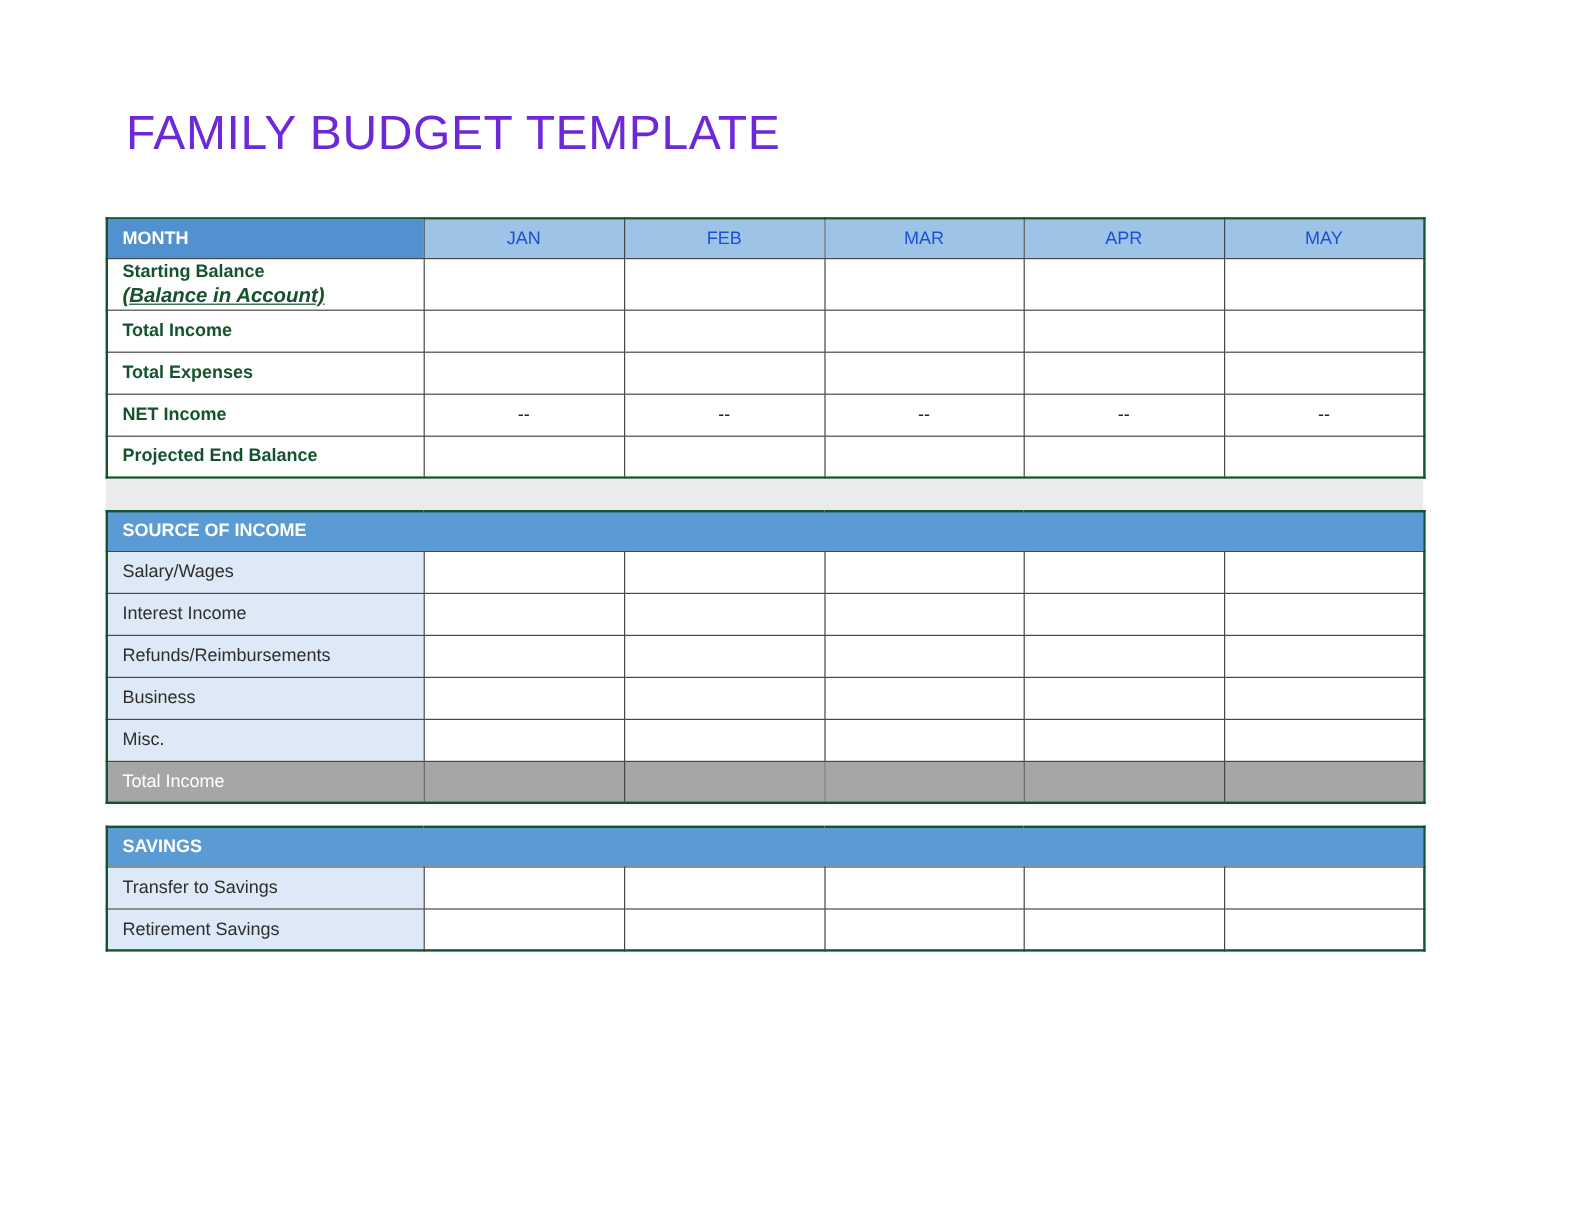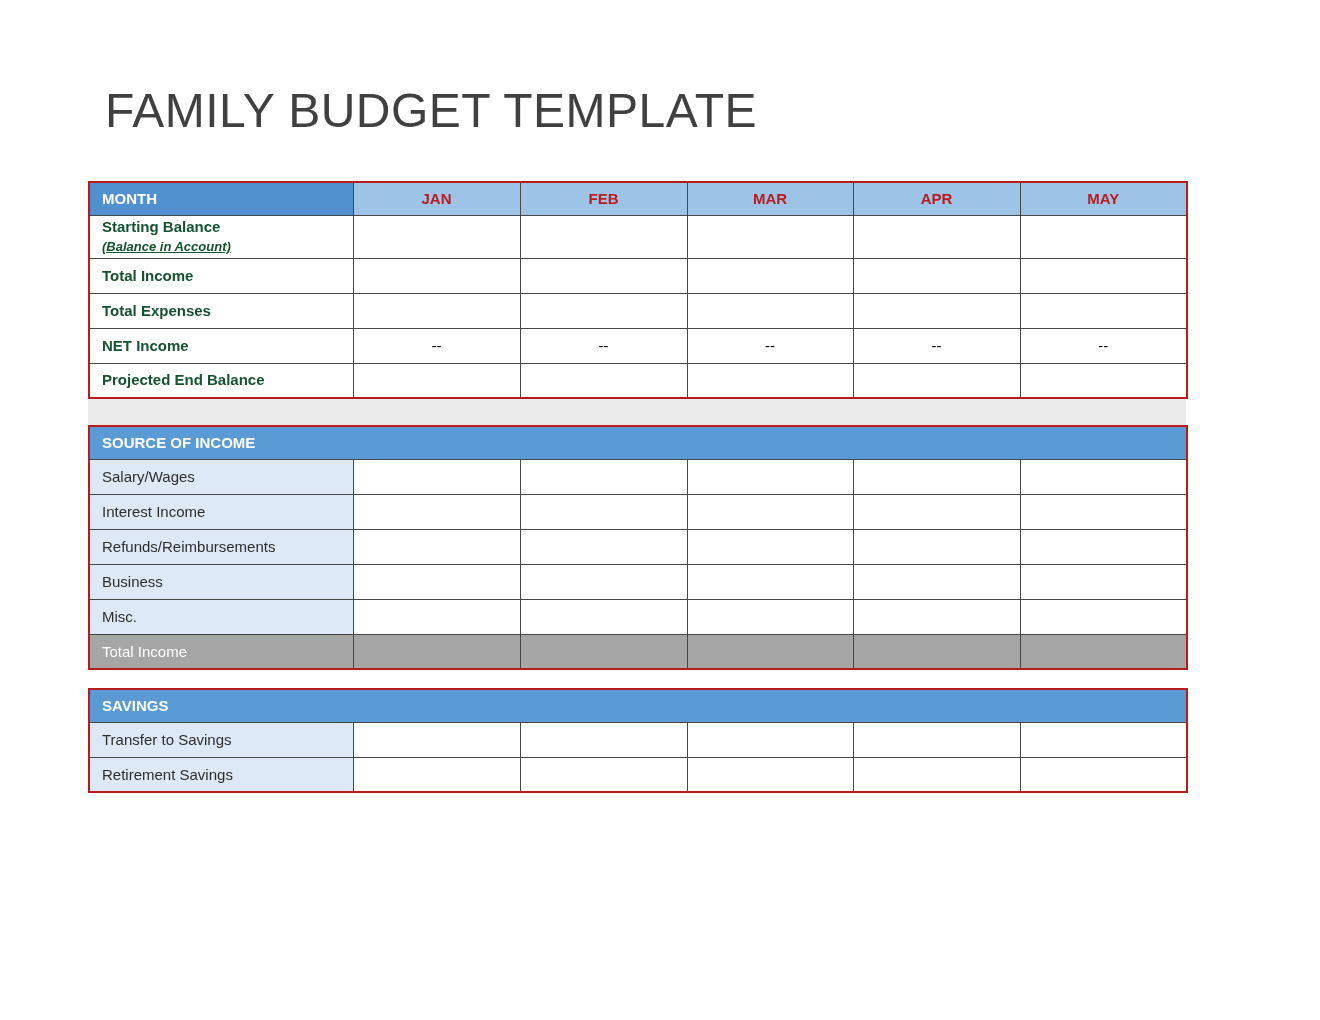--- a/index.html
+++ b/index.html
@@ -6,68 +6,68 @@
   html, body {
     margin: 0;
     padding: 0;
     width: 1320px;
     height: 1020px;
     background: #ffffff;
     font-family: "Liberation Sans", sans-serif;
   }
   h1.page-title {
     margin: 88px 0 0 105px;
-    font-size: 48px;
+    font-size: 40px;
     line-height: 46px;
     font-weight: 400;
     letter-spacing: 0.5px;
-    color: #404040;
+    color: #6d28d9;
   }
   table.budget-table {
     border-collapse: collapse;
     table-layout: fixed;
     width: 1098px;
     margin-left: 88px;
-    border: 2px solid #b91c1c;
+    border: 2px solid #14532d;
   }
   table.budget-table th, table.budget-table td {
     border: 1px solid #474747;
     padding: 0 12px;
     font-size: 15px;
     overflow: hidden;
     vertical-align: middle;
   }
   
   table.summary { margin-top: 47px; }
   table.summary th { height: 33px; }
   th.corner {
     background: #5291cf;
     color: #ffffff;
     text-align: left;
     font-weight: 700;
     font-size: 16px;
   }
   th.mon {
     background: #9dc3e6;
-    color: #b91c1c;
-    font-weight: 700;
+    color: #1d4ed8;
+    font-weight: 400;
     text-align: center;
   }
   table.summary td { height: 35px; background: #ffffff; }
   table.summary tr.row-tall td { height: 43px; }
   table.summary td.label {
     font-weight: 700;
     color: #14532d;
     line-height: 20px;
   }
   .sublabel {
     font-style: italic;
     text-decoration: underline;
     font-weight: 700;
-    font-size: 13px;
+    font-size: 17px;
   }
   td.dash { text-align: center; color: #111111; }
   
   .spacer-strip {
     width: 1098px;
     height: 26px;
     margin-left: 88px;
     background: #ebebeb;
   }
   

